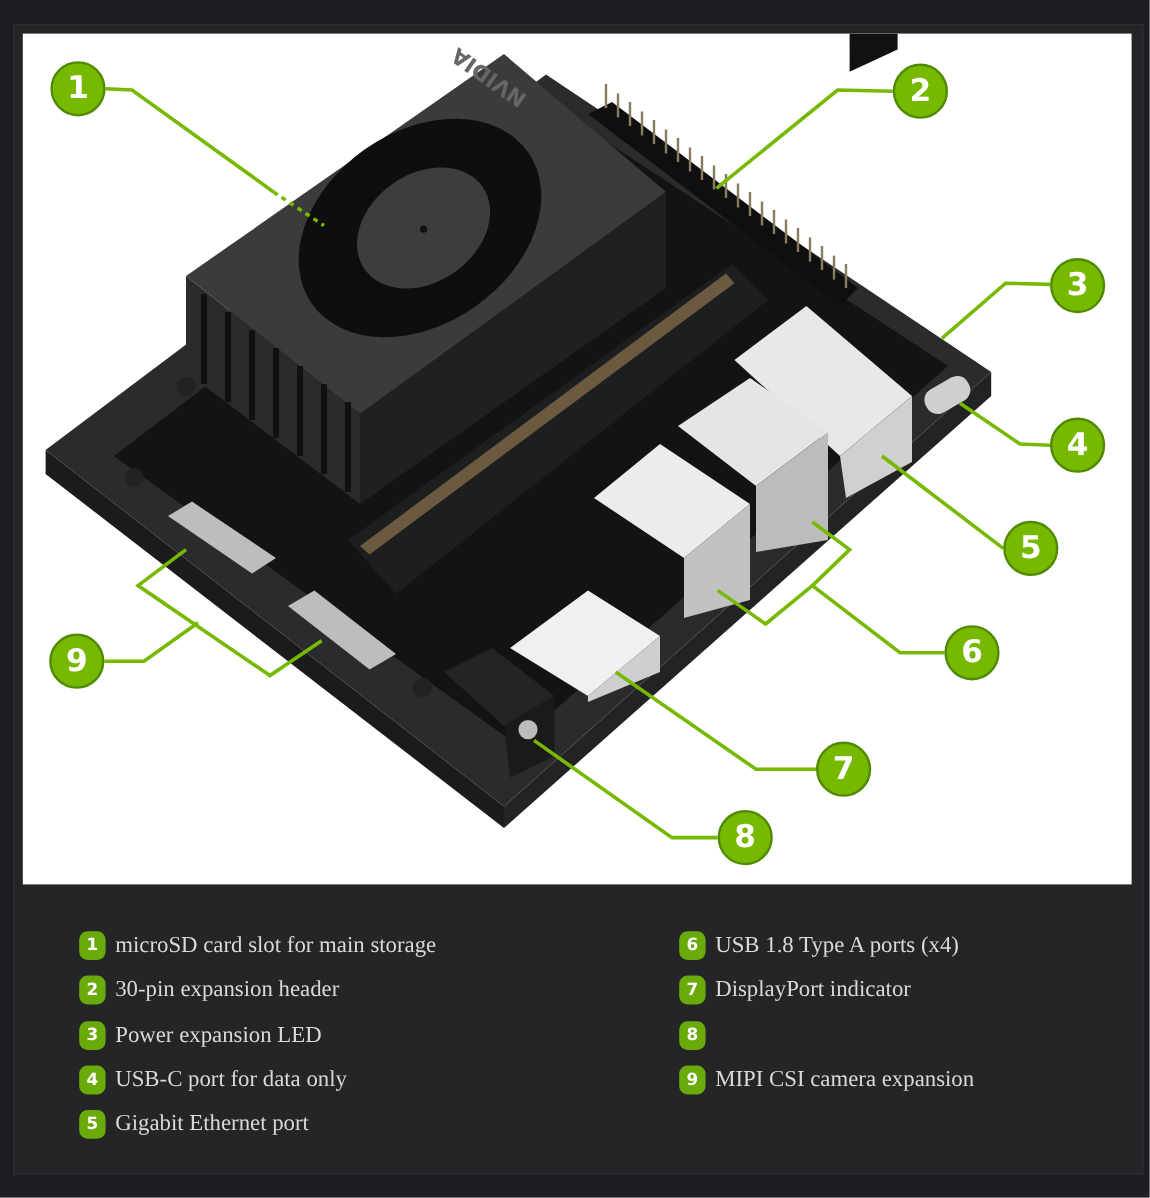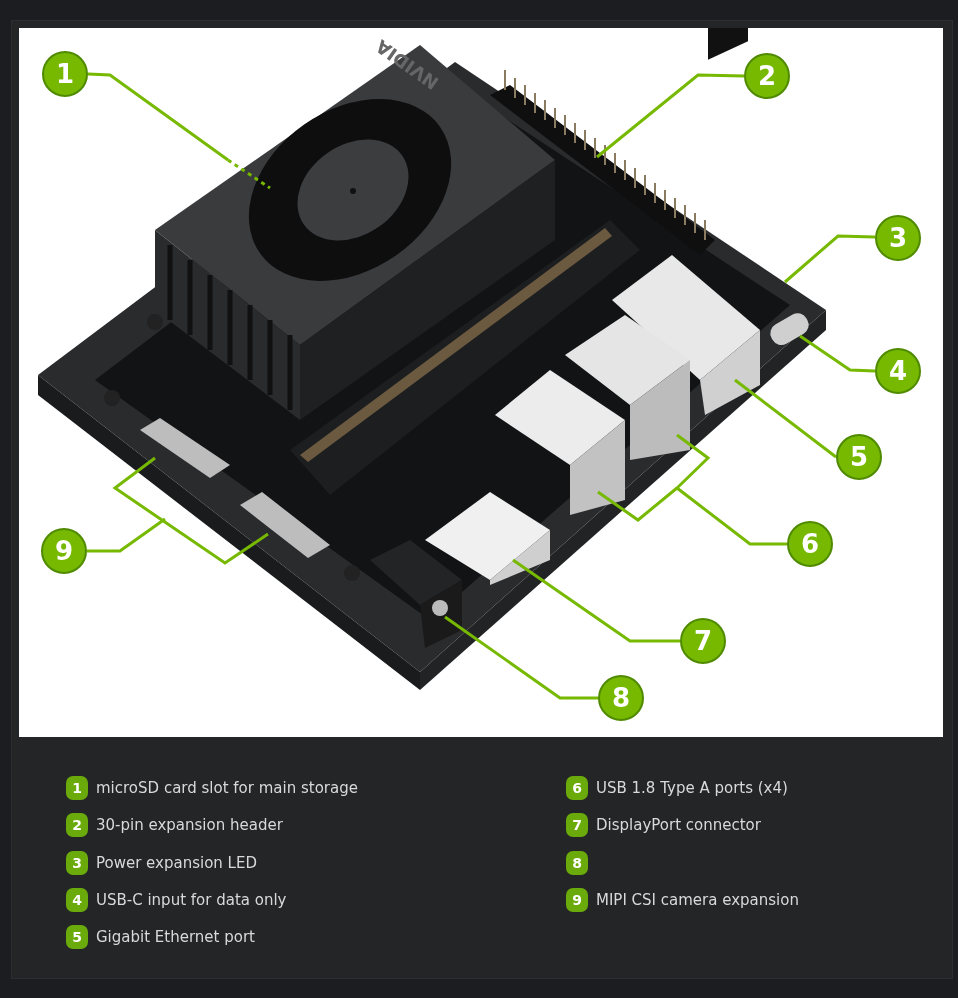--- a/index.html
+++ b/index.html
@@ -29,21 +29,21 @@
   .legend-col.left { left:0; }
   .legend-col.right { left:500px; }
   .legend-item {
     display:flex; align-items:center; height:24px; margin-bottom:13.3px;
   }
   .badge {
     width:22px; height:24px; border-radius:7px; background:#6aaa0a;
     color:#fff; font-size:14px; font-weight:bold; text-align:center; line-height:24px;
     margin-right:8px; flex:none;
   }
-  .legend-text { color:#d8d9da; font-size:15px; white-space:nowrap; }
+  .legend-text { color:#d8d9da; font-size:19px; white-space:nowrap;font-family:Liberation Serif, serif; }
 </style>
 </head>
 <body>
 
 <div class="frame"></div>
 
 <div class="photo">
   <svg width="924" height="709" viewBox="19 28 924 709">
 
     <polygon points="38,375 455,62 826,310 420,672" fill="#2a2b2d"></polygon>
@@ -164,35 +164,35 @@
     <div class="legend-item">
       <span class="badge">2</span>
       <span class="legend-text">30-pin expansion header</span>
     </div>
     <div class="legend-item">
       <span class="badge">3</span>
       <span class="legend-text">Power expansion LED</span>
     </div>
     <div class="legend-item">
       <span class="badge">4</span>
-      <span class="legend-text">USB-C input for data only</span>
+      <span class="legend-text">USB-C port for data only</span>
     </div>
     <div class="legend-item">
       <span class="badge">5</span>
       <span class="legend-text">Gigabit Ethernet port</span>
     </div>
   </div>
   <div class="legend-col right">
     <div class="legend-item">
       <span class="badge">6</span>
       <span class="legend-text">USB 1.8 Type A ports (x4)</span>
     </div>
     <div class="legend-item">
       <span class="badge">7</span>
-      <span class="legend-text">DisplayPort connector</span>
+      <span class="legend-text">DisplayPort indicator</span>
     </div>
     <div class="legend-item">
       <span class="badge">8</span>
     </div>
     <div class="legend-item">
       <span class="badge">9</span>
       <span class="legend-text">MIPI CSI camera expansion</span>
     </div>
   </div>
 </div>

